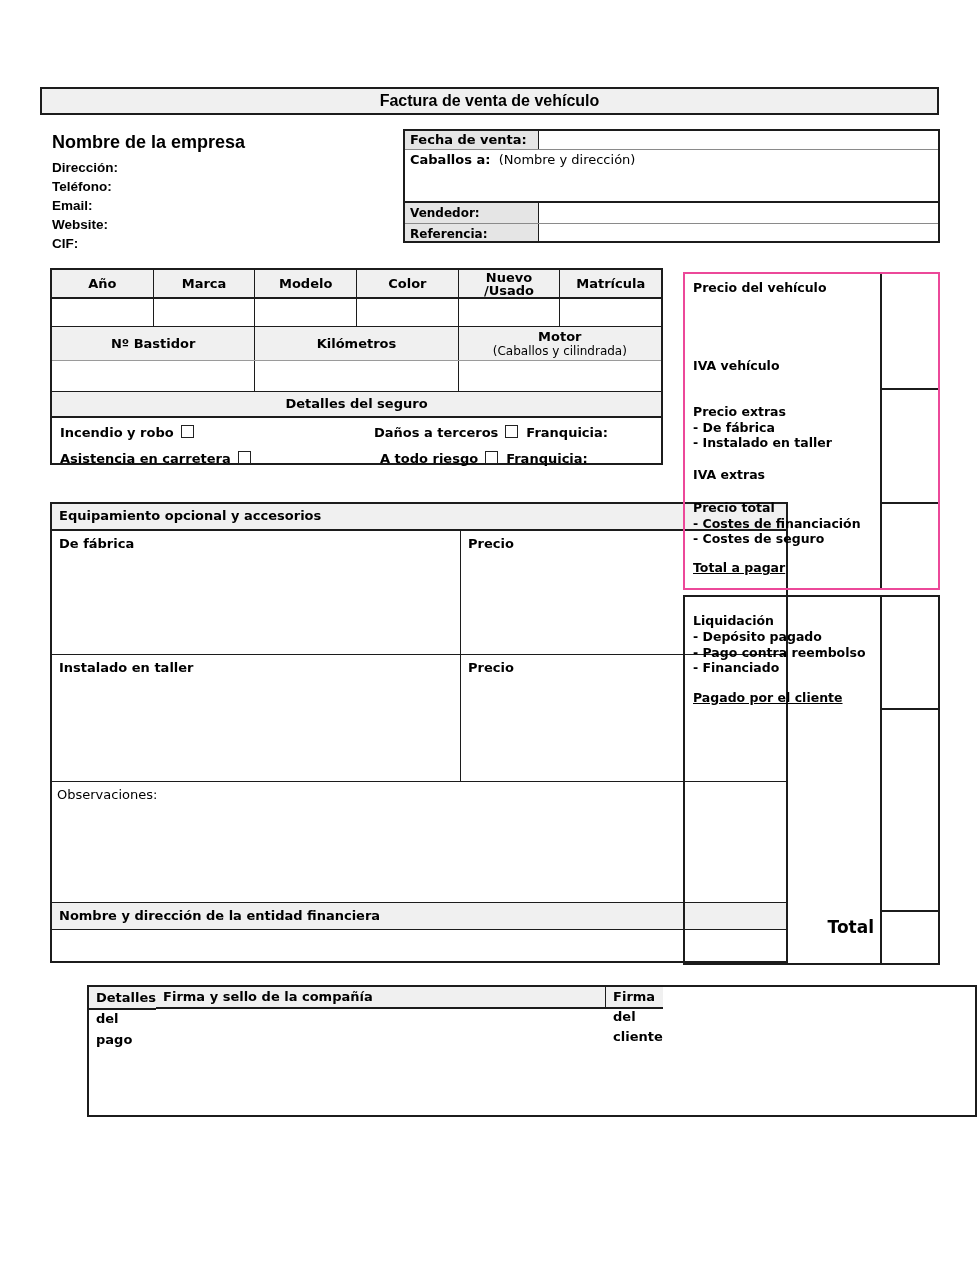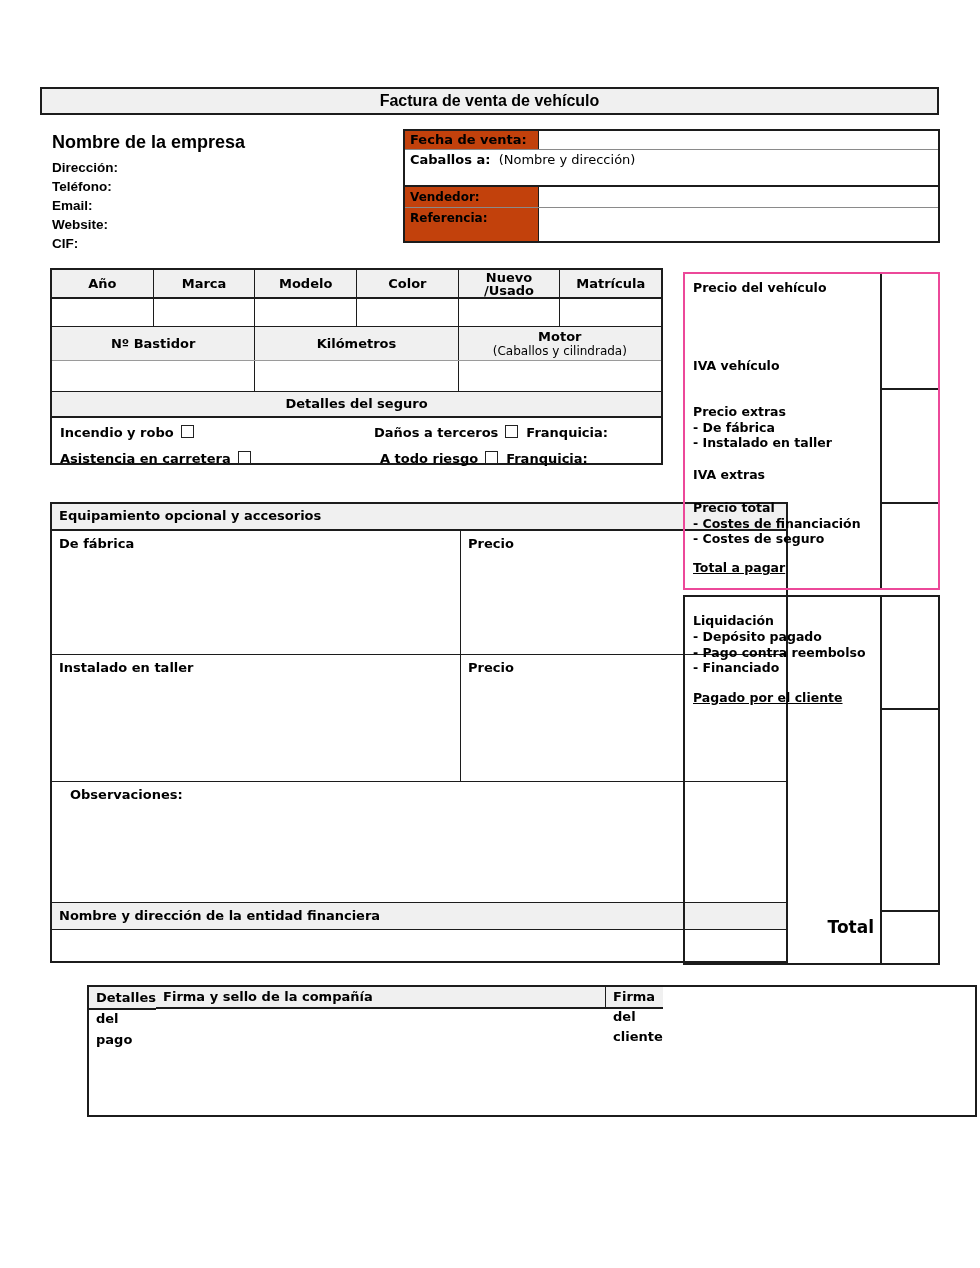--- a/index.html
+++ b/index.html
@@ -20,21 +20,21 @@
   }
 
   
   .company { left:52px; top:132px; width:340px; font-family:"Liberation Sans",sans-serif; font-weight:bold; }
   .company-name { font-size:18px; margin:0 0 5px 0; }
   .company-line { font-size:13.5px; line-height:19px; }
 
   
   .sale-box { left:403px; top:129px; width:537px; height:114px; border:2px solid #1c1c1c; display:flex; flex-direction:column; font-size:13px; }
   .sale-row { display:flex; }
-  .sale-label { width:134px; background:#c2410c; border-right:1px solid #1c1c1c; font-weight:bold; padding:1px 0 16px 5px; box-sizing:border-box; }
+  .sale-label { width:134px; background:#e5e5e5; border-right:1px solid #1c1c1c; font-weight:bold; padding:1px 0 0 5px; box-sizing:border-box; }
   .sale-input { flex:1; }
   .sale-row.date { height:18px; border-bottom:1px solid #8a8a8a; }
   .sale-soldto { height:55px; border-bottom:2px solid #1c1c1c; padding:2px 5px; box-sizing:border-box; }
   .sale-row.seller { height:20px; border-bottom:1px solid #8a8a8a; font-size:12px; }
   .sale-row.ref { flex:1; font-size:12px; }
   .sale-row.seller .sale-label, .sale-row.ref .sale-label { padding-top:3px; }
 
   
   .veh-box { left:50px; top:268px; width:613px; height:197px; border:2px solid #1c1c1c; display:flex; flex-direction:column; }
   .vt-head { display:flex; height:29px; background:#f0f0f0; border-bottom:2px solid #1c1c1c; box-sizing:border-box; }
@@ -57,21 +57,21 @@
   .cb-suffix { margin-left:8px; }
 
   
   .eq-box { left:50px; top:502px; width:738px; height:461px; border:2px solid #1c1c1c; display:flex; flex-direction:column; font-size:13px; }
   .eq-head { height:27px; background:#f0f0f0; border-bottom:2px solid #1c1c1c; box-sizing:border-box; font-weight:bold; line-height:24px; padding-left:7px; }
   .eq-row { display:flex; border-bottom:1px solid #1c1c1c; }
   .eq-row.factory { height:123px; }
   .eq-row.workshop { height:126px; }
   .eq-main { width:409px; border-right:1px solid #1c1c1c; padding:5px 7px; font-weight:bold; box-sizing:border-box; }
   .eq-price { flex:1; padding:5px 7px; font-weight:bold; }
-  .eq-obs { height:121px; border-bottom:1px solid #1c1c1c; padding:5px 18px; font-weight:bold; box-sizing:border-box; }
+  .eq-obs { height:121px; border-bottom:1px solid #1c1c1c; padding:5px 5px; font-weight:normal; box-sizing:border-box; }
   .eq-fin-head { height:27px; background:#f0f0f0; border-bottom:1px solid #1c1c1c; box-sizing:border-box; font-weight:bold; line-height:25px; padding-left:7px; }
   .eq-empty { flex:1; }
 
   
   .price-box { left:683px; top:272px; width:257px; height:318px; border:2px solid #ec4899; }
   .liq-box { left:683px; top:595px; width:257px; height:370px; border:2px solid #1c1c1c; }
   .amount-strip { position:absolute; top:0; right:0; bottom:0; width:56px; border-left:2px solid #1c1c1c; display:flex; flex-direction:column; }
   .amount-strip .cell { border-bottom:2px solid #1c1c1c; }
   .amount-strip .cell:last-child { border-bottom:none; flex:1; }
   .pline { position:absolute; left:8px; font-weight:bold; font-size:12.5px; white-space:nowrap; }

